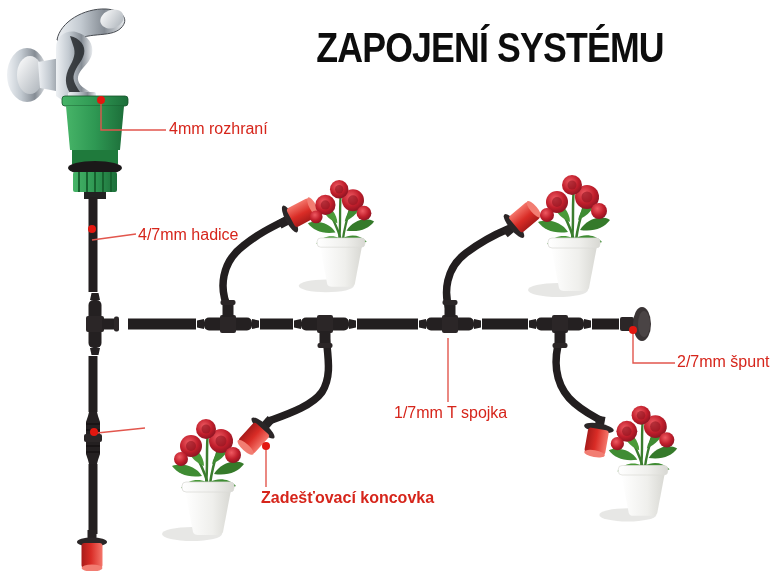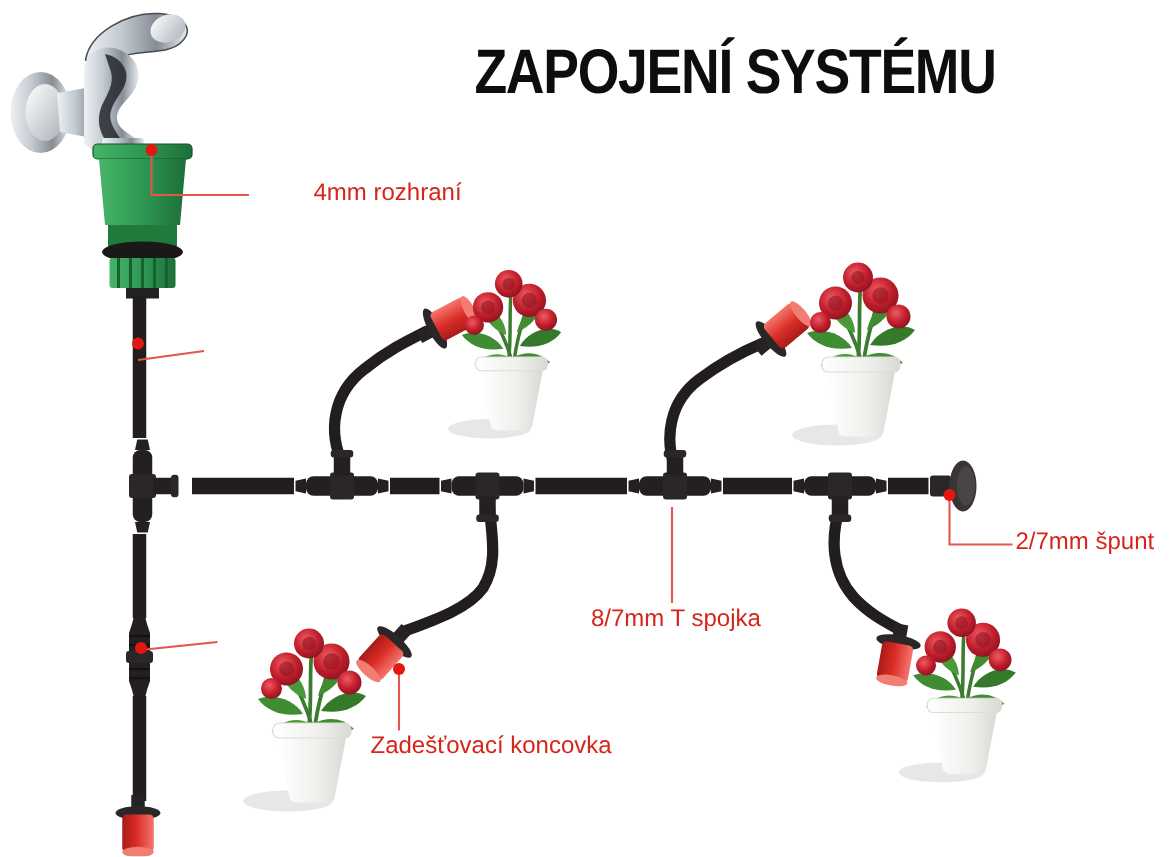--- a/index.html
+++ b/index.html
@@ -11,26 +11,26 @@
   .title{
     position:absolute;left:250px;top:24px;width:480px;text-align:center;
     font-size:42px;font-weight:700;color:var(--title-color,#0d0d0d);
     letter-spacing:-1px;transform:scaleX(0.85);transform-origin:50% 50%;
     white-space:nowrap;
   }
   .label{
     position:absolute;color:var(--label-red,#d6251b);font-size:16px;
     white-space:nowrap;font-weight:400;
   }
-  .l-rozhrani{left:169px;top:120px;margin-left:40px;}
+  .l-rozhrani{left:169px;top:120px;}
   .l-hadice{left:138px;top:226px;}
   .l-spojka{left:106px;top:406px;}
   .l-tspojka{left:394px;top:404px;}
   .l-spunt{left:677px;top:353px;}
-  .l-zade{left:247px;top:489px;}
+  .l-zade{left:261px;top:489px;font-weight:bold;}
   .tube{stroke:var(--tube-dark,#221e1f);stroke-width:11;fill:none;}
   .tube-v{stroke:var(--tube-dark,#221e1f);stroke-width:9;fill:none;}
   .stem{stroke:var(--tube-dark,#221e1f);stroke-width:7.5;fill:none;stroke-linecap:round;}
   .leader{stroke:var(--leader-red,#e2564d);stroke-width:1.4;fill:none;}
   .dot{fill:var(--marker-red,#e3170f);}
 </style>
 </head>
 <body>
 
 <div class="stage">
@@ -199,16 +199,17 @@
       <circle class="dot" cx="101" cy="100" r="4"></circle>
       <circle class="dot" cx="92" cy="229" r="4"></circle>
       <circle class="dot" cx="94" cy="432" r="4"></circle>
       <circle class="dot" cx="633" cy="330" r="4"></circle>
       <circle class="dot" cx="266" cy="446" r="4"></circle>
     </g>
   </svg>
 
   <div class="title">ZAPOJENÍ SYSTÉMU</div>
   <div class="label l-rozhrani">4mm rozhraní</div>
-  <div class="label l-tspojka">8/7mm T spojka</div>
+  <div class="label l-hadice">4/7mm hadice</div>
+  <div class="label l-tspojka">1/7mm T spojka</div>
   <div class="label l-spunt">2/7mm špunt</div>
   <div class="label l-zade">Zadešťovací koncovka</div>
 </div>
 
 </body></html>

